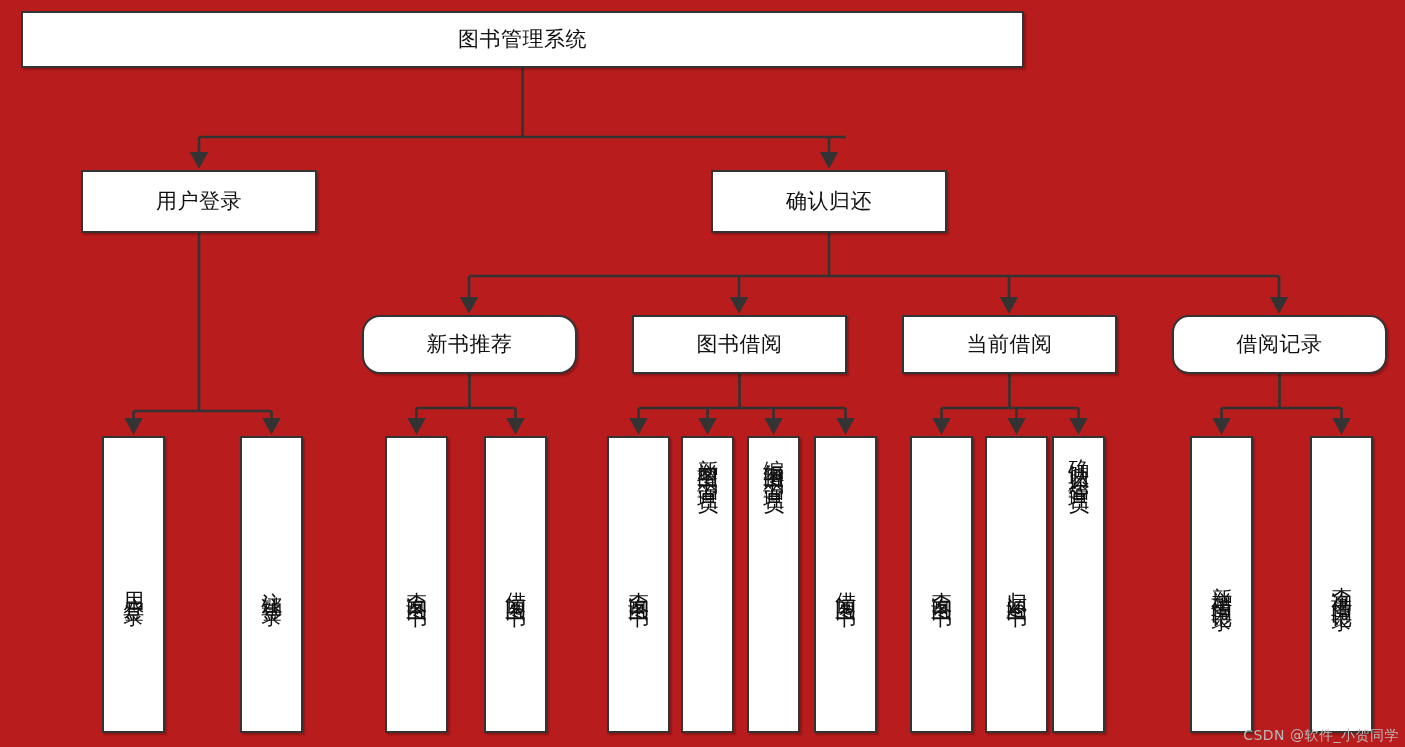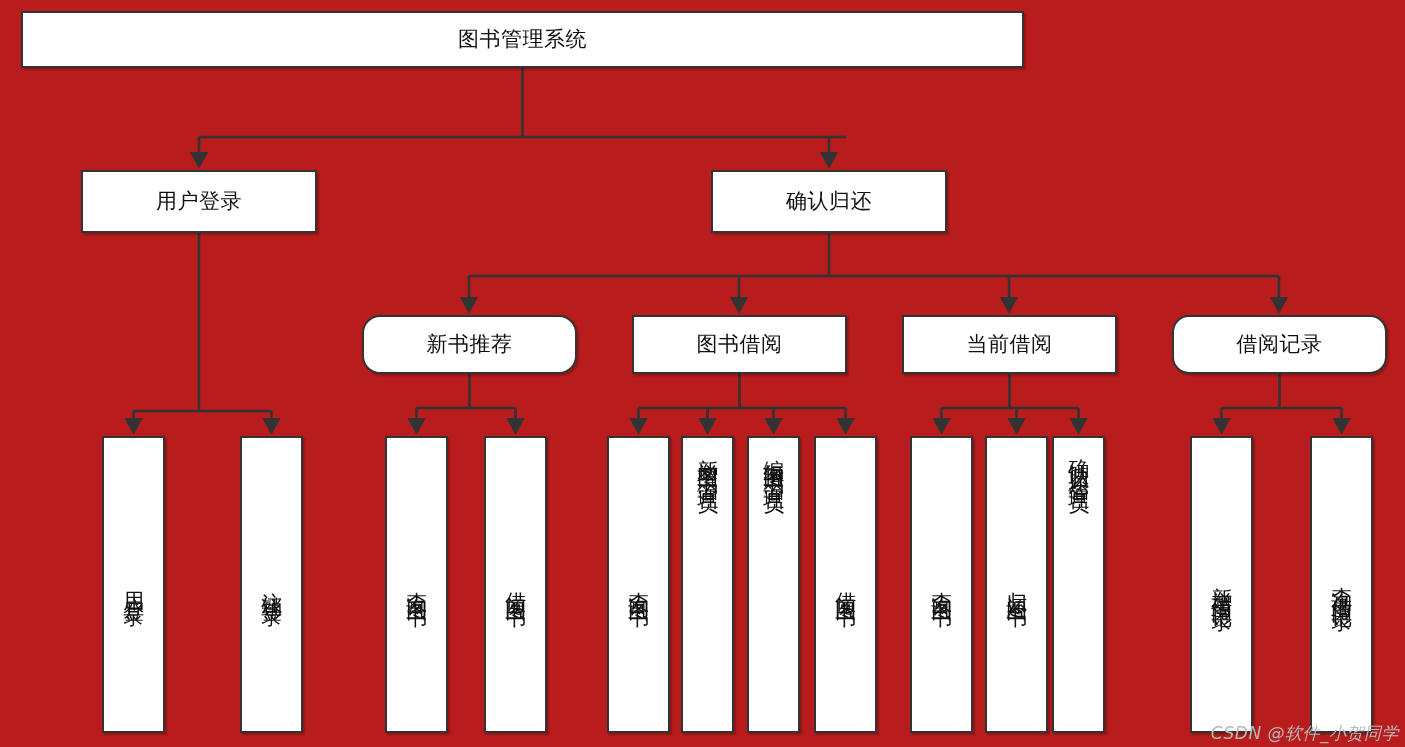--- a/index.html
+++ b/index.html
@@ -59,26 +59,25 @@
     padding-top: 4px;
   }
   .node.vertical.center-v {
     align-items: center;
     padding-top: 0;
   }
   .watermark {
     position: absolute;
     right: 6px;
     bottom: 2px;
-    font-size: 17px;
+    font-size: 14px;
     color: #b9b9b9;
     letter-spacing: 0.5px;
     white-space: nowrap;
     font-family: "DejaVu Sans", "Liberation Sans", sans-serif;
-    font-style: italic;
   }
 </style>
 </head>
 <body>
 
 <div id="diagram-root">
 
   <svg class="wires" viewBox="0 0 1405 747" xmlns="http://www.w3.org/2000/svg">
     <defs>
       <marker id="arrow" markerWidth="10" markerHeight="10" refX="3.2" refY="5" orient="auto" markerUnits="strokeWidth">

